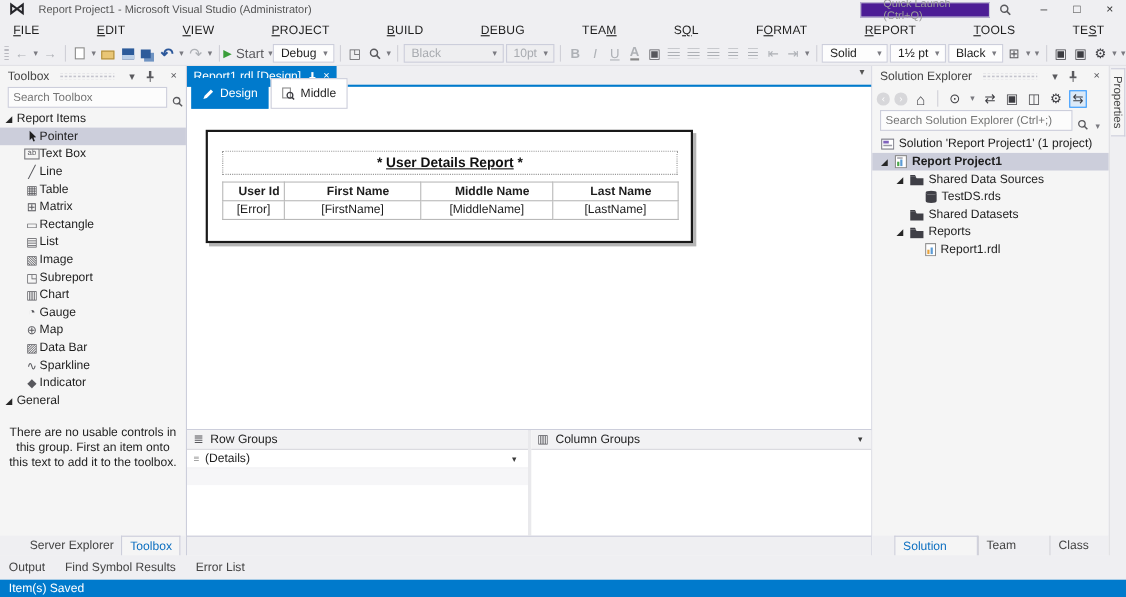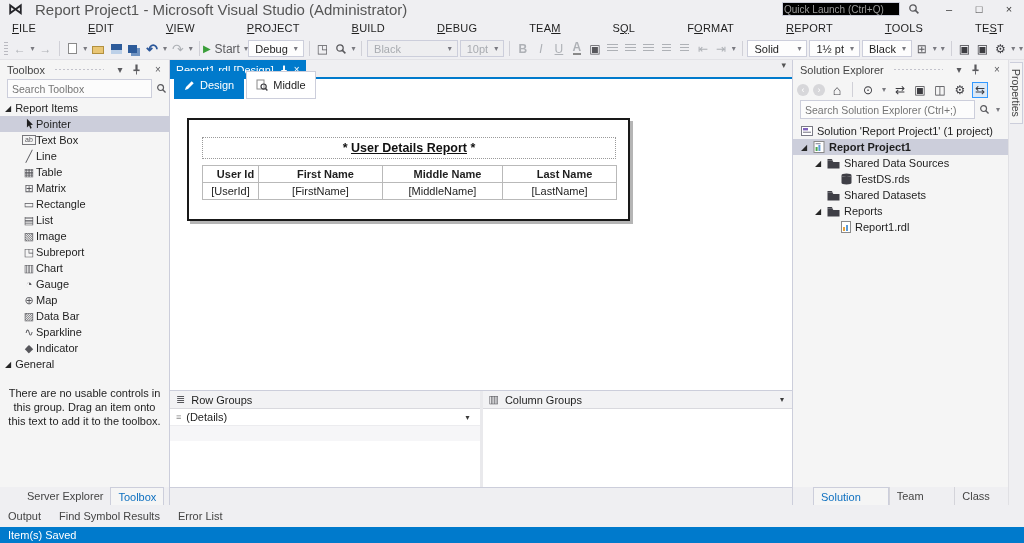--- a/index.html
+++ b/index.html
@@ -2,23 +2,23 @@
 <html><head>
 <meta charset="utf-8">
 <style>
   * { box-sizing: border-box; margin: 0; padding: 0; cursor: default; }
   html,body { width:1024px; height:543px; overflow:hidden; }
   body { font-family:"Liberation Sans", sans-serif; font-size:11px; color:#1e1e1e; background:#efeff2; position:relative; }
 
   
   .titlebar { height:18px; display:flex; align-items:center; background:#efeff2; padding-left:8px; }
   .vs-logo { font-size:15px; font-weight:bold; color:#25252a; line-height:14px; margin-right:12px; }
-  .win-title { color:#555; font-size:15px; }
+  .win-title { color:#555; font-size:10px; }
   .tb-spacer { flex:1; }
-  .ql { width:118px; height:14px; background:#000000; border:1px solid #cccedb; display:flex; align-items:center; padding:0 1px; color:#9a9a9a; font-size:10px; }
+  .ql { width:118px; height:14px; background:#4c1d95; border:1px solid #cccedb; display:flex; align-items:center; padding:0 20px; color:#9a9a9a; font-size:10px; }
   .ql span { flex:1; }
   .mag { color:#5a5a5e; display:inline-block; }
   .winbtns { display:flex; margin-left:14px; }
   .winbtns span { width:30px; text-align:center; color:#3a3a3a; font-size:11px; line-height:16px; }
 
   
   .menubar { height:20px; display:flex; align-items:center; padding-left:4px; background:#efeff2;gap:36px; }
   .menu-item { padding:0 8px; line-height:20px; letter-spacing:.2px; }
   .menu-item u { text-decoration:underline; }
 
@@ -43,21 +43,21 @@
   .fontA { font-weight:bold; border-bottom:2px solid #888; line-height:11px; }
 
   
   .main { position:absolute; top:60px; left:0; width:1024px; height:445px; display:flex; }
 
   
   .tw-header { height:19px; display:flex; align-items:center; padding:0 4px 0 7px; color:#444; gap:5px; }
   .tw-dots { flex:1; height:5px; margin:0 4px; background-image:radial-gradient(#c3c3cc 1px,transparent 1.1px); background-size:4px 3px; background-position:0 1px; }
   .tw-btn { color:#5a5a5e; font-size:10px; width:14px; text-align:center; }
   .search-input { height:19px; border:1px solid #cccedb; background:#fcfcfc; font-family:"Liberation Sans",sans-serif; font-size:10.5px; color:#7a7a7a; padding:0 4px; flex:1; outline:none; }
-  .search-row { display:flex; align-items:center; margin:0 0 2px 0; padding:0 6px 0 7px; gap:4px; }
+  .search-row { display:flex; align-items:flex-end; margin:0 0 2px 0; padding:0 6px 0 7px; gap:4px; }
 
   
   .toolbox-panel { width:170px; background:#f5f5f5; display:flex; flex-direction:column; border-right:1px solid #cccedb; }
   .tbx-section { height:16px; display:flex; align-items:center; padding-left:5px; gap:4px; }
   .tbx-exp { font-size:8px; color:#262626; }
   .tbx-item { height:16px; display:flex; align-items:center; padding-left:22px; }
   .tbx-item.sel { background:#cccedb; }
   .tbx-ic { width:14px; display:inline-flex; justify-content:center; color:#57575c; font-size:11px; }
   .tbx-empty { margin:14px 8px 0 8px; text-align:center; color:#1e1e1e; line-height:14px; }
   .panel-tabs { margin-top:auto; height:18px; display:flex; align-items:stretch; background:#efeff2; padding-left:20px; }
@@ -352,21 +352,21 @@
       <span>Sparkline</span>
     </div>
     <div class="tbx-item">
       <span class="tbx-ic">◆</span>
       <span>Indicator</span>
     </div>
     <div class="tbx-section">
       <span class="tbx-exp">◢</span>
       <span>General</span>
     </div>
-    <div class="tbx-empty">There are no usable controls in this group. Drag an item onto this text to add it to the toolbox.</div>
+    <div class="tbx-empty">There are no usable controls in this group. First an item onto this text to add it to the toolbox.</div>
     <div class="panel-tabs">
       <span class="ptab">Server Explorer</span>
       <span class="ptab active">Toolbox</span>
     </div>
   </div>
 
   <div class="center">
     <div class="doc-tabs">
       <div class="doc-tab">
         <span>Report1.rdl [Design]</span>
@@ -406,21 +406,21 @@
         </div>
         <table class="rpt-table">
           <tbody>
               <tr class="hdr">
             <td style="width:56px">User Id</td>
             <td style="width:124px">First Name</td>
             <td style="width:120px">Middle Name</td>
             <td style="width:114px">Last Name</td>
           </tr>
           <tr>
-            <td>[UserId]</td>
+            <td>[Error]</td>
             <td>[FirstName]</td>
             <td>[MiddleName]</td>
             <td>[LastName]</td>
           </tr>
         </tbody>
           </table>
       </div>
     </div>
 
     <div class="grouping">

